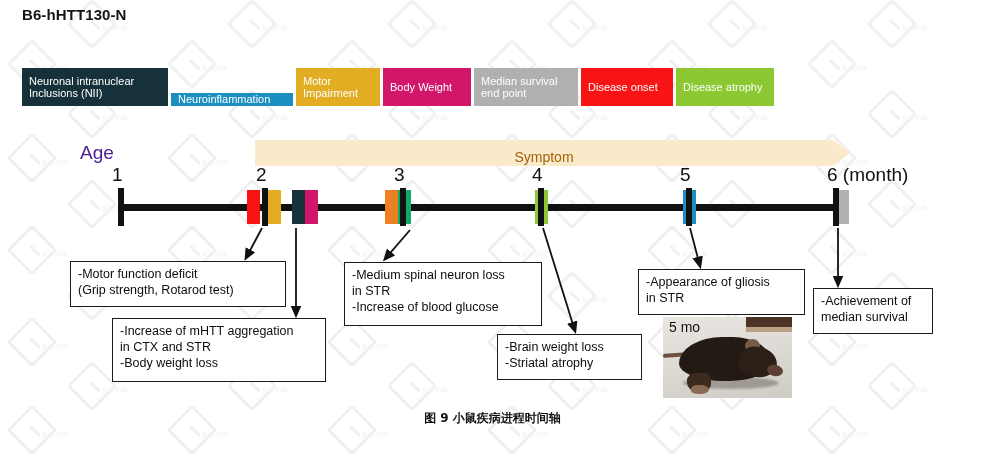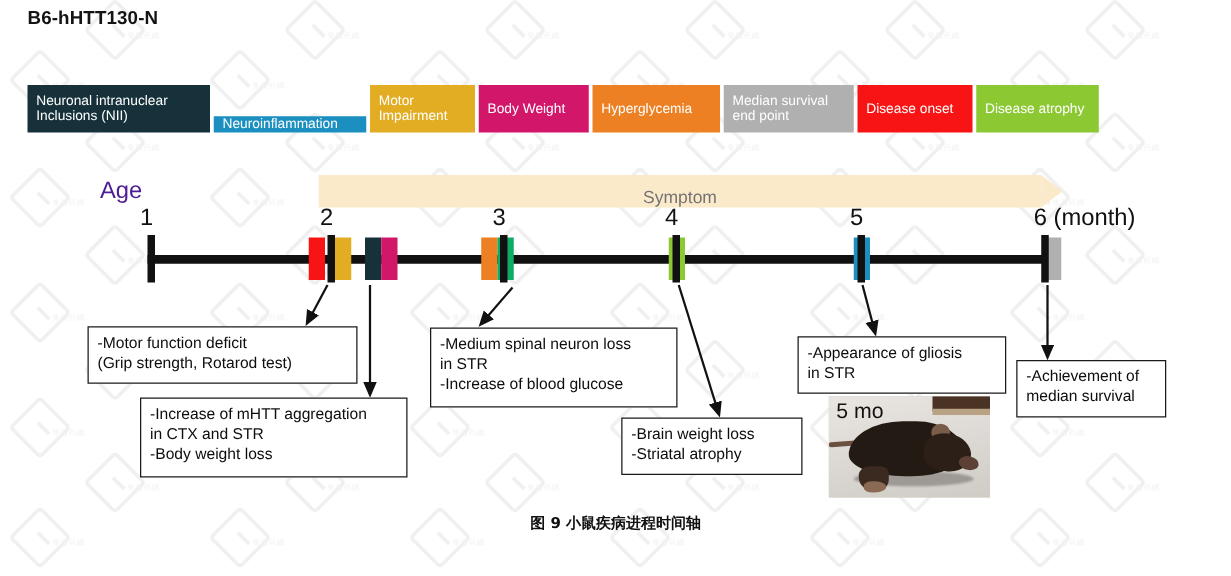--- a/index.html
+++ b/index.html
@@ -135,21 +135,21 @@
   #symptom-banner .cap {
     position: absolute;
     left: 0;
     top: 0;
     width: 578px;
     height: 33px;
     display: flex;
     align-items: center;
     justify-content: center;
     font-size: 14px;
-    color: #737373;
+    color: #a16207;
   }
 
   #axis-line {
     position: absolute;
     left: 118px;
     top: 204px;
     width: 720px;
     height: 7px;
     background: #111111;
     z-index: 14;
@@ -305,21 +305,21 @@
     width: 96px;
     height: 12px;
     background: rgba(90, 85, 80, 0.45);
     border-radius: 50%;
     filter: blur(1px);
   }
   #mouse-photo-label {
     position: absolute;
     left: 6px;
     top: 2px;
-    font-size: 17px;
+    font-size: 14px;
     color: #15100d;
     z-index: 4;
   }
 
   
   #caption {
     position: absolute;
     left: 0;
     top: 410px;
     width: 985px;
@@ -581,21 +581,20 @@
 
   <div id="title">B6-hHTT130-N</div>
 
   <div id="legend">
       <div class="legend-chip" style="background: rgb(22, 49, 58); width: 146px;">Neuronal intranuclear
 Inclusions (NII)</div>
       <div class="legend-chip" style="background: rgb(27, 143, 192); width: 122px; margin-top: 25px;">Neuroinflammation</div>
       <div class="legend-chip" style="background: rgb(226, 173, 34); width: 84px;">Motor
 Impairment</div>
       <div class="legend-chip" style="background: rgb(210, 22, 106); width: 88px;">Body Weight</div>
-      <div class="legend-chip" style="background: rgb(236, 128, 34); width: 102px;">Hyperglycemia</div>
       <div class="legend-chip" style="background: rgb(176, 176, 176); width: 104px;">Median survival
 end point</div>
       <div class="legend-chip" style="background: rgb(248, 20, 20); width: 92px;">Disease onset</div>
       <div class="legend-chip" style="background: rgb(139, 200, 50); width: 98px;">Disease atrophy</div>
     </div>
 
   <div id="age-label">Age</div>
 
   <div id="symptom-banner">
     <div class="band"></div>

